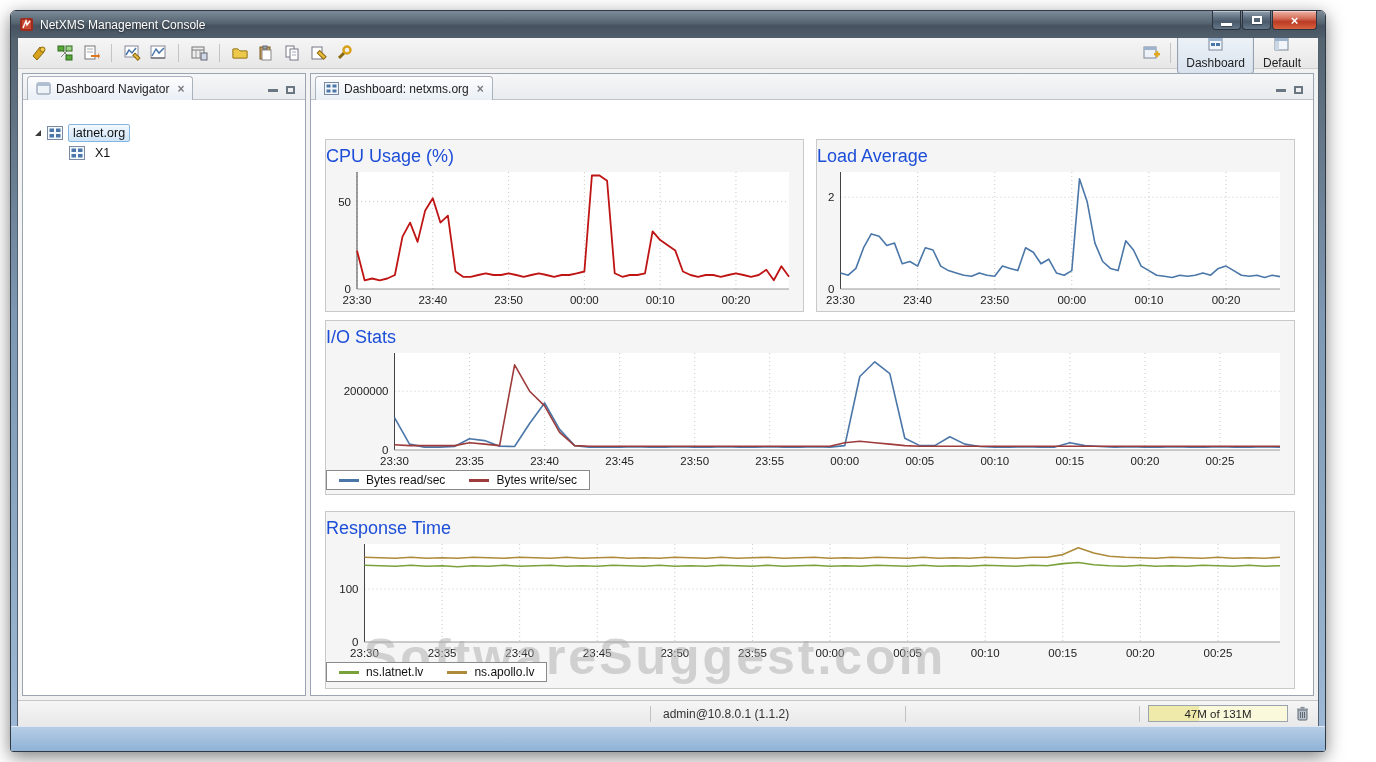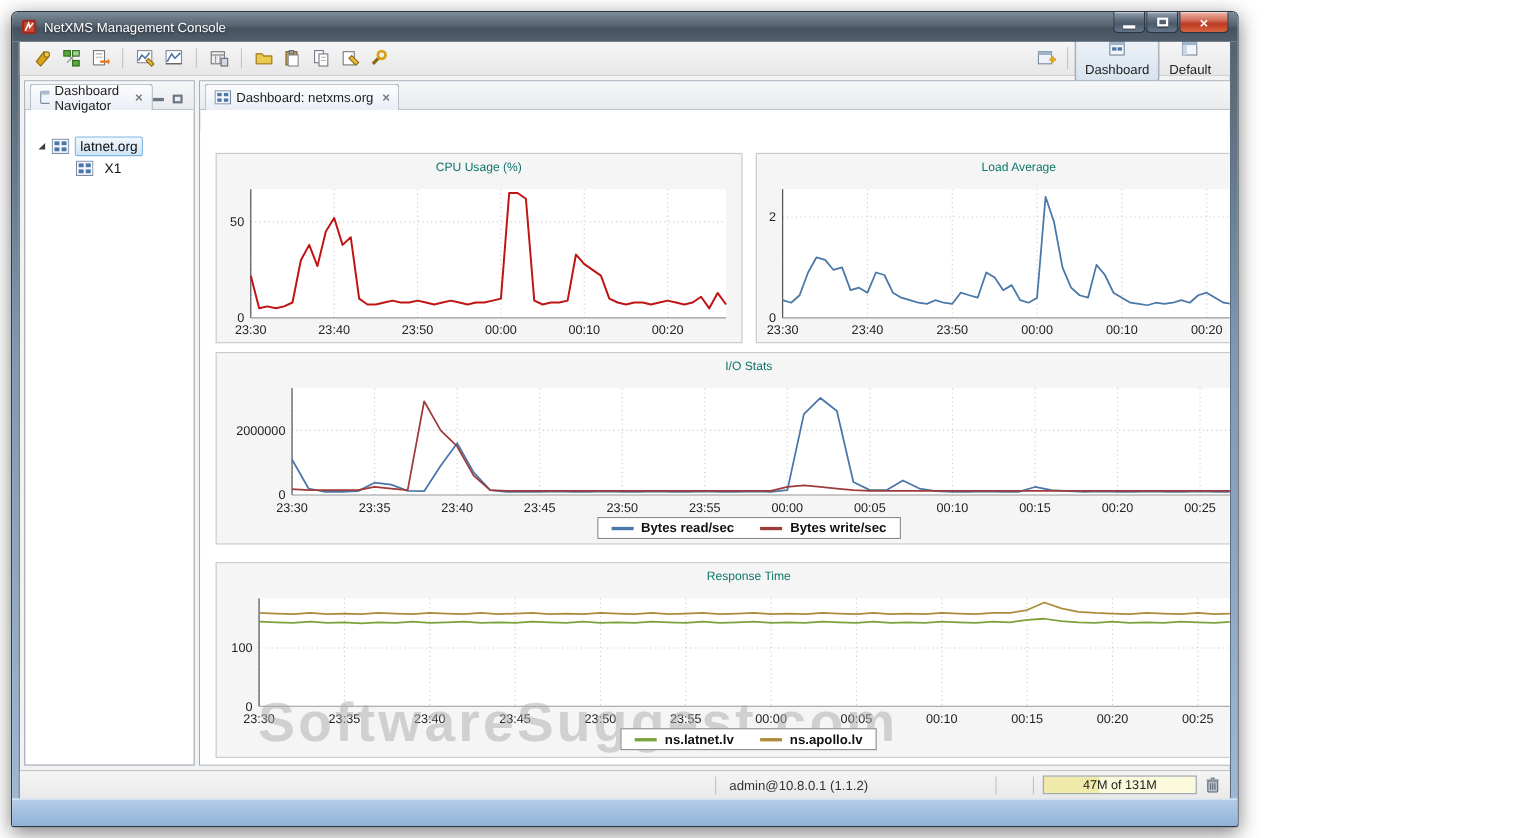--- a/index.html
+++ b/index.html
@@ -1,20 +1,20 @@
 <!DOCTYPE html>
 <html><head>
 <meta charset="utf-8">
 <style>
   * { box-sizing: border-box; margin: 0; padding: 0; }
   html,body { width:1376px; height:762px; background:#fff; font-family:"Liberation Sans",sans-serif; overflow:hidden; }
   body { position:relative; }
 
   
-  .window { position:absolute; left:10px; top:10px; width:1116px; height:742px;
+  .window { position:absolute; left:10px; top:10px; width:1316px; height:742px;
     border:1px solid #2e3944; border-radius:6px 6px 3px 3px;
     box-shadow:0 5px 18px rgba(0,0,0,.5); }
   .titlebar { height:27px; border-radius:5px 5px 0 0; position:relative;
     background:linear-gradient(#7d8b9a,#55markdown646f 45%,#46525f 55%,#515f6d);
     background:linear-gradient(#7d8b9a,#55646f 45%,#46525f 55%,#515f6d);
     display:flex; align-items:center; padding:0 8px; }
   .titlebar .title { color:#fff; font-size:12px; margin-left:6px; text-shadow:0 1px 2px rgba(0,0,0,.6); }
   .win-controls { position:absolute; right:8px; top:0; display:flex; gap:1px; }
   .win-btn { width:29px; height:19px; border:1px solid #2c353f; border-top:none; border-radius:0 0 4px 4px;
     background:linear-gradient(#93a1b0,#5d6c7d 40%,#4a5a6b 60%,#647librar789);
@@ -70,27 +70,27 @@
   .tree-label { padding:1px 4px; border:1px solid transparent; }
   .tree-label.selected { background:linear-gradient(#f2f8fe,#cfe4f7); border:1px solid #84b6e0; border-radius:2px; }
 
   
   .dashboard { flex:1; background:#fff; padding:20px 18px 0 14px; overflow:hidden; }
   .chart-grid-row { display:flex; gap:12px; }
   .chart-box { background:#f5f5f5; border:1px solid #c9c9c9; position:relative; }
   .chart-box.half { flex:1; height:173px; }
   .chart-box.full { height:175px; margin-top:8px; }
   .chart-box.full2 { height:178px; margin-top:16px; }
-  .chart-title { text-align:center; font-size:11px; color:#0f766e; padding:6px 0 2px; height:24px; }
+  .chart-title { text-align:left; font-size:18px; color:#1d4ed8; padding:6px 0 2px; height:24px; }
   .plot { width:100%; display:block; position:relative; z-index:1; }
   .plot-sm { height:145px; }
   .plot-io { height:125px; }
   .plot-rt { height:126px; }
   svg text.tick { font-family:"Liberation Sans",sans-serif; font-size:11.5px; fill:#222; }
-  .legend-row { display:flex; justify-content:center; position:relative; z-index:4;font-weight:bold; }
+  .legend-row { display:flex; justify-content:flex-start; position:relative; z-index:4; }
   .legend-box { border:1px solid #8a8a8a; background:#fff; padding:2px 12px; display:flex; gap:24px; align-items:center; font-size:12px; color:#111; }
   .legend-item { display:inline-flex; align-items:center; gap:7px; }
   .swatch { width:20px; height:3px; display:inline-block; }
   .watermark { position:absolute; left:38px; bottom:2px; z-index:3; pointer-events:none; white-space:nowrap;
     font-size:50px; font-weight:bold; letter-spacing:3px; color:rgba(172,172,172,.5); }
 
   
   .statusbar { height:26px; background:linear-gradient(#f5f5f5,#e9e9e9); border-top:1px solid #c6c6c6;
     display:flex; align-items:center; font-size:12px; color:#333; padding:0 6px; }
   .sb-spacer1 { width:618px; }

